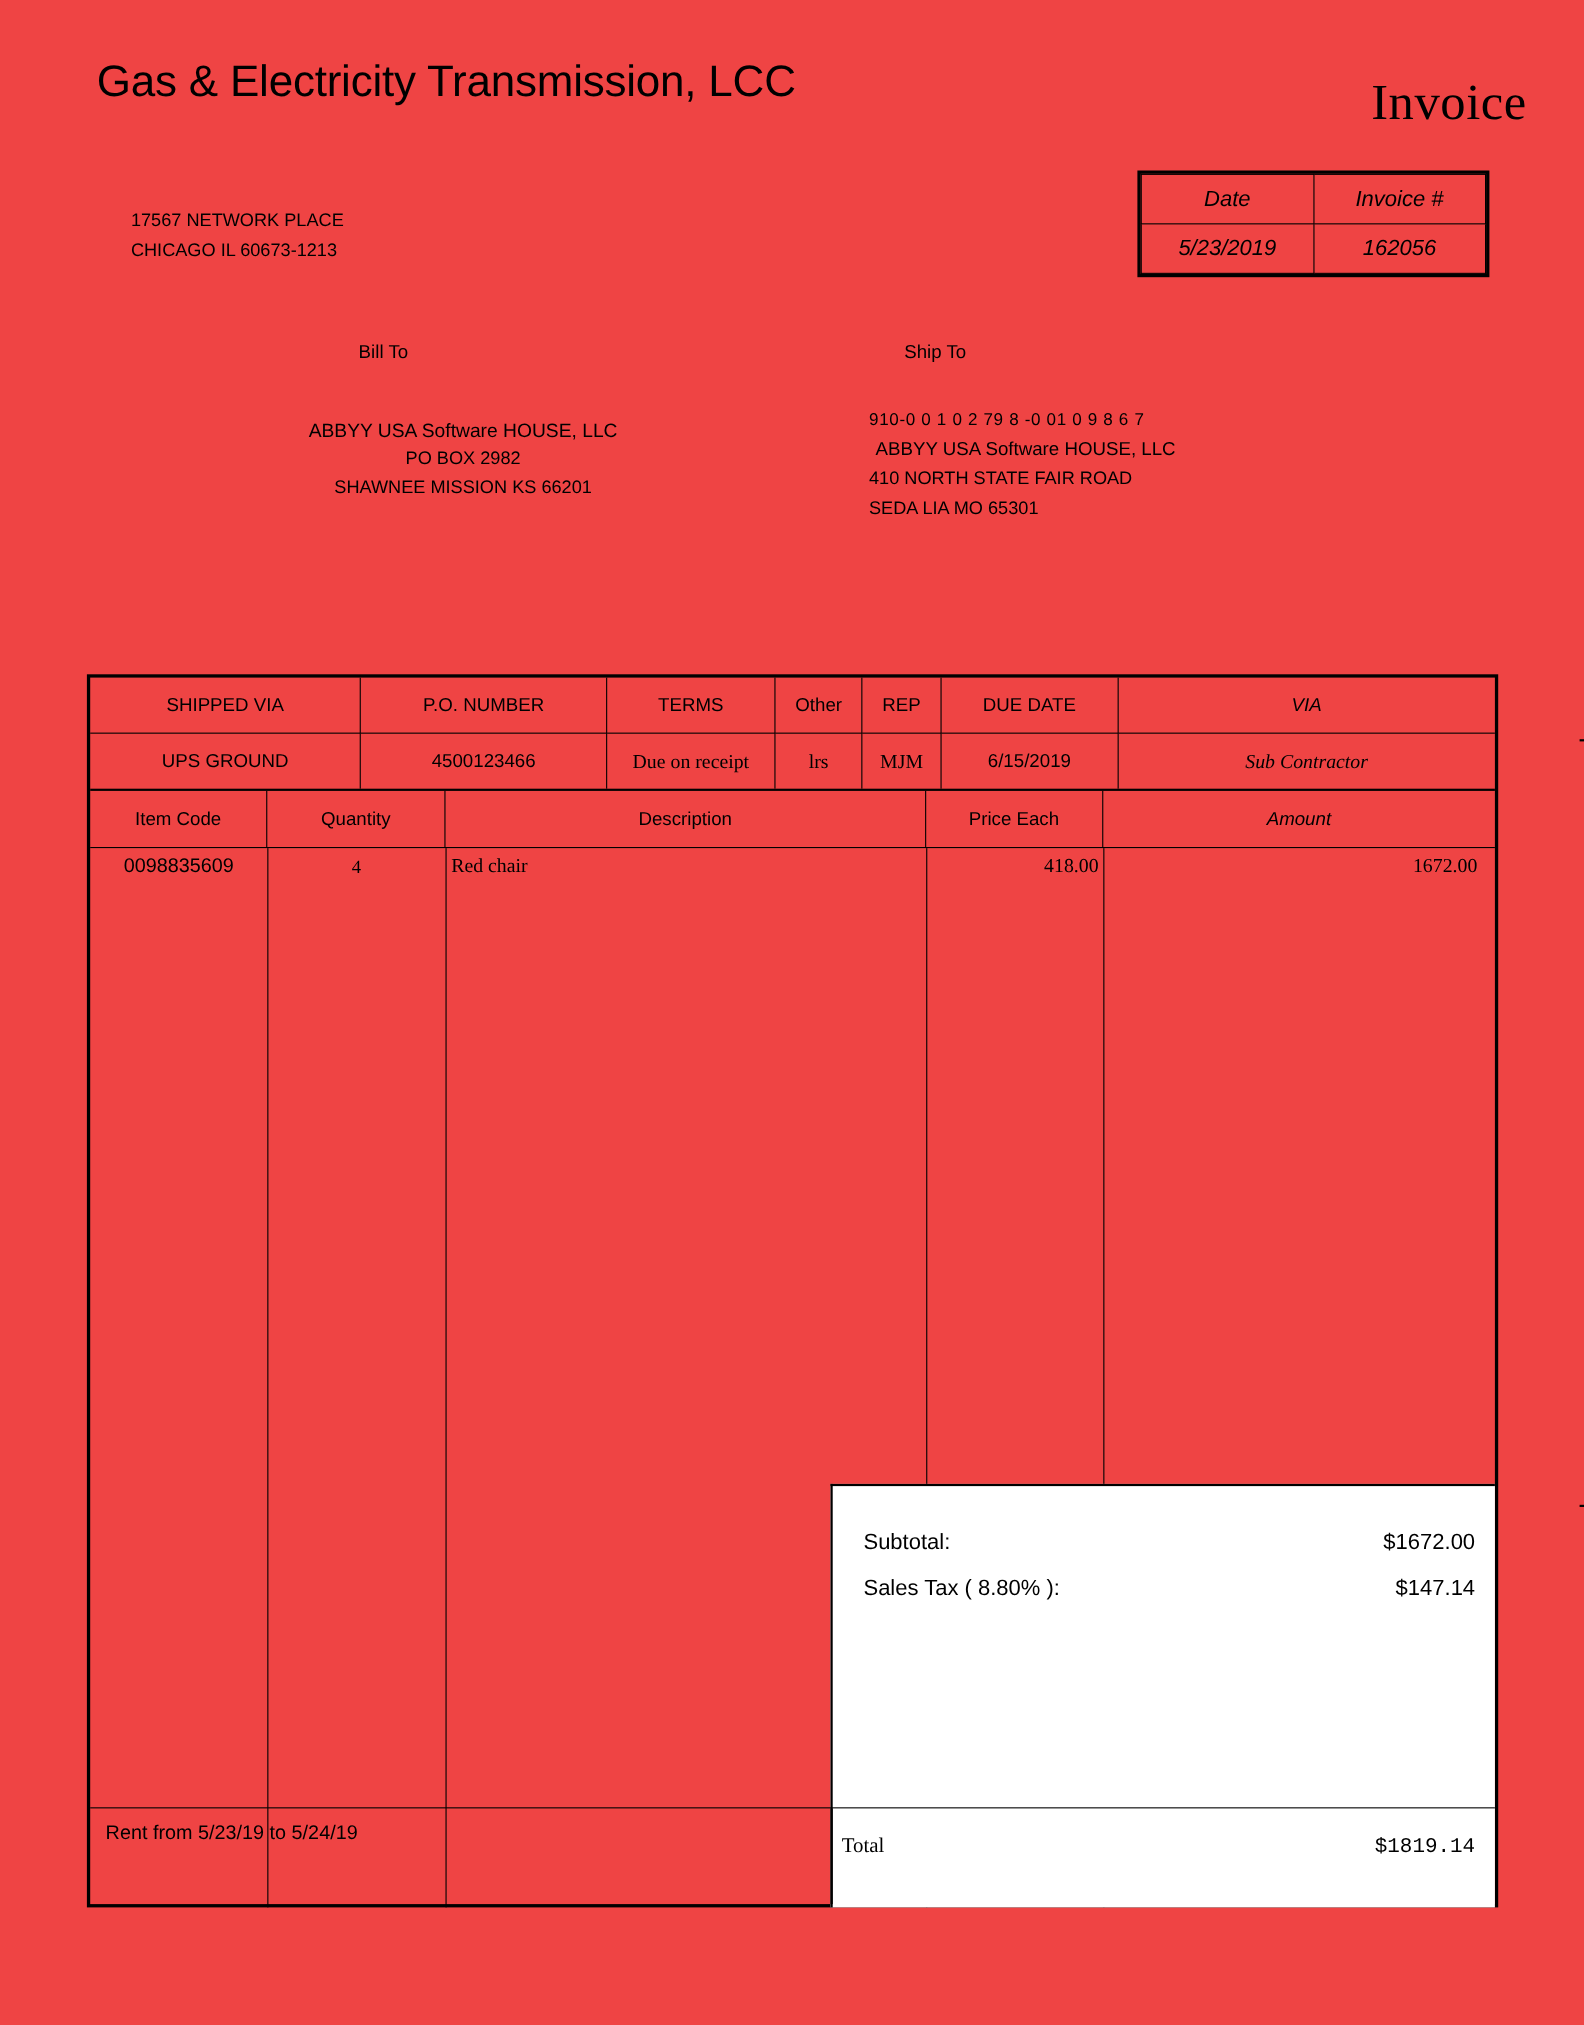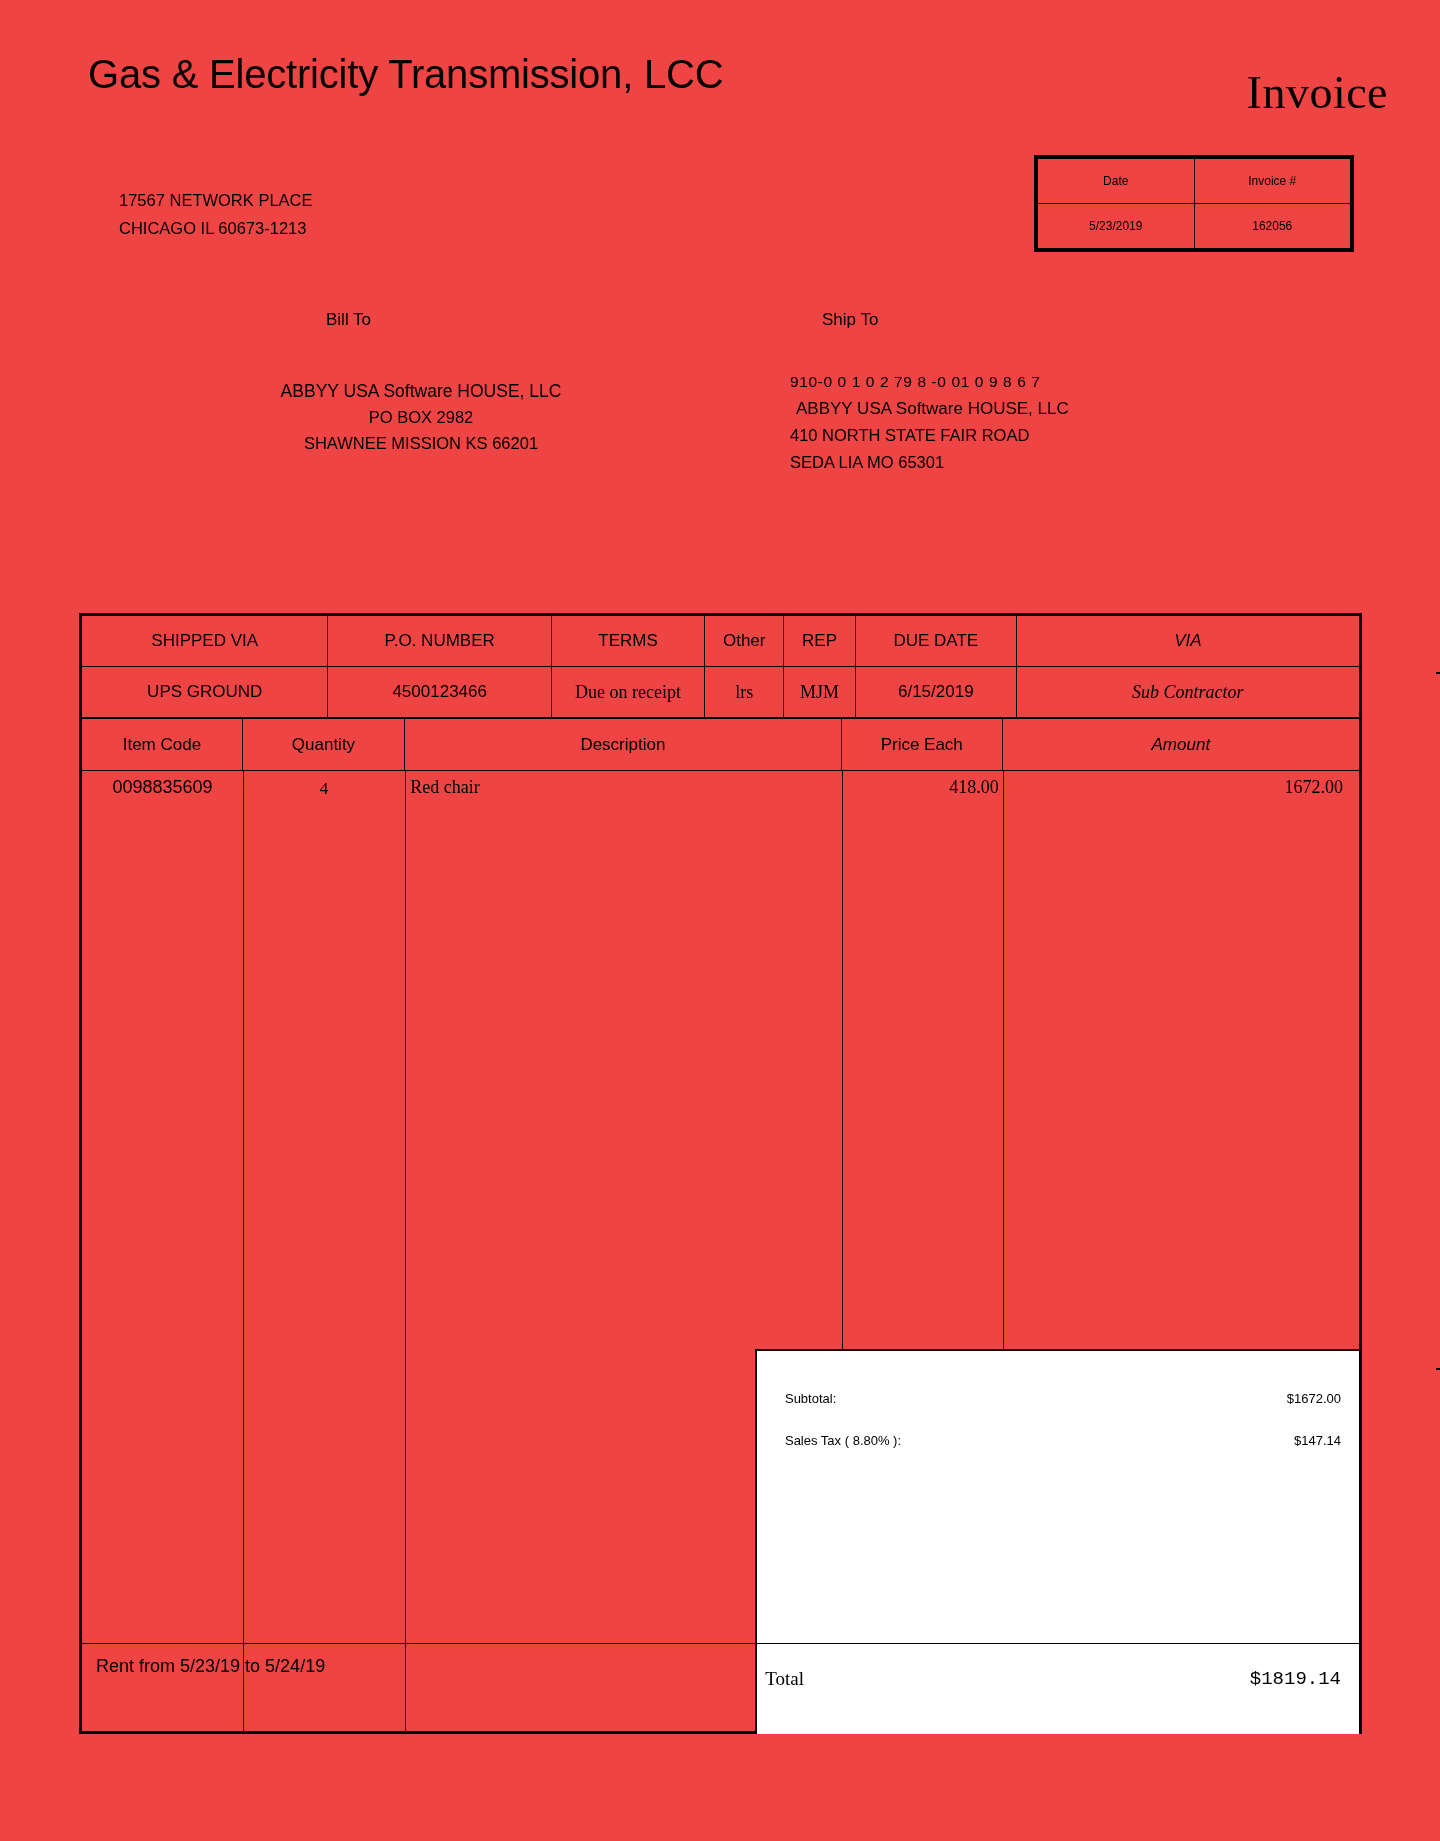--- a/index.html
+++ b/index.html
@@ -62,23 +62,24 @@
     border: 3px solid #000;
     box-sizing: border-box;
   }
   .dateinv-box table {
     border-collapse: collapse;
     width: 100%;
   }
   .dateinv-box td {
     border: 1px solid #000;
     text-align: center;
-    font-size: 12px;
+    font-size: 20px;
     padding: 10px 4px;
     height: 24px;
+    font-style: italic;
   }
   .dateinv-box tr td:first-child { width: 50%; }
 
   
   .billto-label {
     position: absolute;
     left: 326px;
     top: 310px;
     font-size: 17px;
   }
@@ -230,21 +231,21 @@
     border-top: 2px solid #000;
     border-left: 2px solid #000;
     box-sizing: border-box;
   }
   .totals-row {
     position: absolute;
     left: 28px;
     right: 18px;
     display: flex;
     justify-content: space-between;
-    font-size: 13px;
+    font-size: 20px;
   }
   .tr-sub { top: 40px; }
   .tr-tax { top: 82px; }
 
   
   .footer-row {
     position: absolute;
     left: 0; right: 0; bottom: 0;
     height: 88px;
     border-top: 1.5px solid #000;

